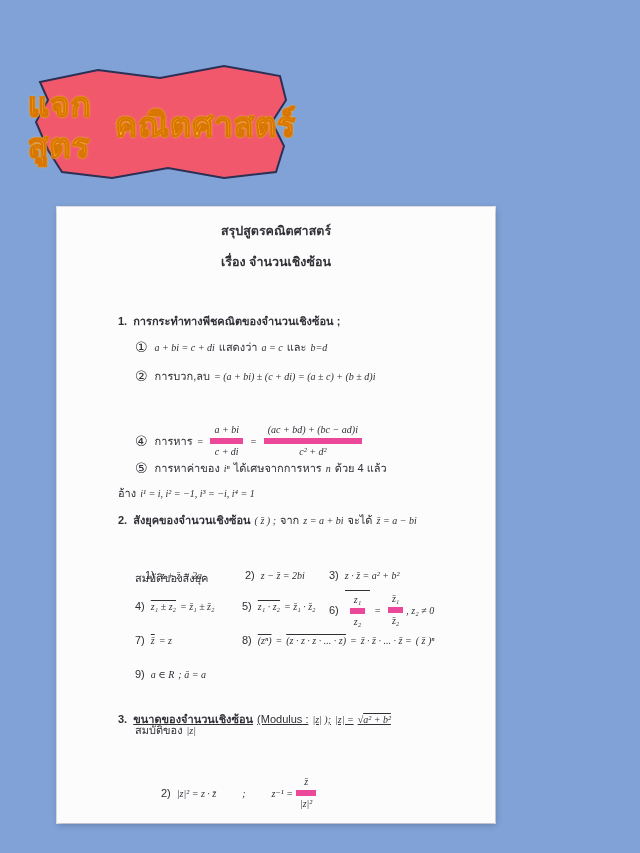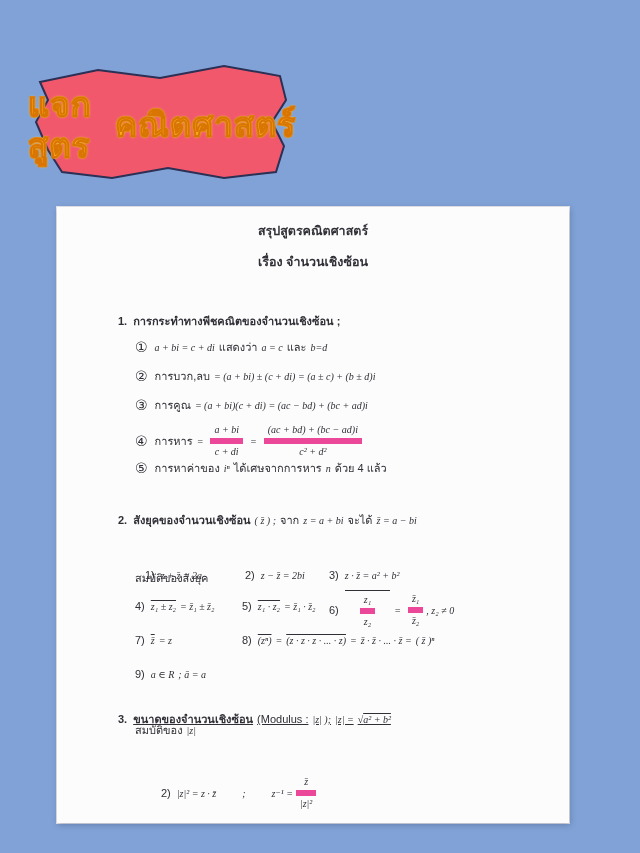--- a/index.html
+++ b/index.html
@@ -21,21 +21,21 @@
     font-weight:bold; font-size:33px; line-height:1.25;
     color:#fbaa1f; letter-spacing:1px;
     -webkit-text-stroke:1px #d97503;
     text-shadow:
       0 0 3px #ffdc73,
       1px 1px 0 #d97503, -1px -1px 0 #d97503,
       1px -1px 0 #d97503, -1px 1px 0 #d97503;
   }
   
   .page {
-    position:absolute; left:57px; top:207px; width:512px; height:616px;
+    position:absolute; left:57px; top:207px; width:438px; height:616px;
     background:#fcfcfd; box-shadow:1px 2px 6px rgba(35,45,80,.30), 0 0 0 1px #e7e8ec;
   }
   .page-line { position:absolute; white-space:nowrap; color:#2f2f35; line-height:16px; }
   .center { width:100%; text-align:center; }
   .t { font-family:"Liberation Sans","DejaVu Sans",sans-serif; font-size:11px; font-style:normal; }
   .m { font-family:"Liberation Serif","DejaVu Serif",serif; font-style:italic; font-size:10px; }
   .b { font-weight:bold; }
   .title { font-size:12.5px; font-weight:bold; }
   .circ {
     font-family:"DejaVu Sans",sans-serif; font-style:normal; font-weight:normal;
@@ -75,32 +75,32 @@
     </div>
 
     <div class="page-line" style="top:131px; left:78px;">
       <span class="circ">①</span><span class="m">a + bi = c + di</span><span class="t gap-s">แสดงว่า</span><span class="m">a = c</span><span class="t gap-s">และ</span><span class="m">b=d</span>
     </div>
 
     <div class="page-line" style="top:160px; left:78px;">
       <span class="circ">②</span><span class="t">การบวก,ลบ</span><span class="m gap-s">= (a + bi) ± (c + di) = (a ± c) + (b ± d)i</span>
     </div>
 
-    <div class="page-line" style="top:189px; left:78px;">
-      <span class="circ">③</span><span class="t">การคูณ</span><span class="m gap-s">= (a + bi)(c + di) = (ac − bd) + (bc + ad)i</span>
-    </div>
 
     <div class="page-line" style="top:216px; left:78px;">
       <span class="circ">④</span><span class="t">การหาร</span><span class="m gap-s">=</span><span class="frac m"><span class="fn">a + bi</span><span class="fd">c + di</span></span><span class="m gap-s">=</span><span class="frac m"><span class="fn">(ac + bd) + (bc − ad)i</span><span class="fd">c² + d²</span></span>
     </div>
 
     <div class="page-line" style="top:252px; left:78px;">
       <span class="circ">⑤</span><span class="t">การหาค่าของ</span><span class="m gap-s">iⁿ</span><span class="t">ได้เศษจากการหาร</span><span class="m gap-s">n</span><span class="t">ด้วย 4 แล้ว</span>
     </div>
 
+    <div class="page-line" style="top:277px; left:61px;">
+      <span class="t">อ้าง</span><span class="m gap-s">i¹ = i, i² = −1, i³ = −i, i⁴ = 1</span>
+    </div>
 
     <div class="page-line" style="top:304px; left:61px;">
       <span class="t b pnum">2.</span><span class="t b">สังยุคของจำนวนเชิงซ้อน</span><span class="m gap-s">( z̄ ) ;</span><span class="t">จาก</span><span class="m gap-s">z = a + bi</span><span class="t">จะได้</span><span class="m gap-s">z̄ = a − bi</span>
     </div>
 
     <div class="page-line" style="top:333px; left:78px;margin-top:29px;">
       <span class="t">สมบัติของสังยุค</span>
     </div>
 
     <div class="page-line" style="top:359px; left:88px;">
@@ -113,21 +113,21 @@
       <span class="t pnum">3)</span><span class="m">z · z̄ = a² + b²</span>
     </div>
 
     <div class="page-line" style="top:390px; left:78px;">
       <span class="t pnum">4)</span><span class="m ol">z₁ ± z₂</span><span class="m gap-s">= z̄₁ ± z̄₂</span>
     </div>
     <div class="page-line" style="top:390px; left:185px;">
       <span class="t pnum">5)</span><span class="m ol">z₁ · z₂</span><span class="m gap-s">= z̄₁ · z̄₂</span>
     </div>
     <div class="page-line" style="top:383px; left:272px;">
-      <span class="t pnum">6)</span><span class="topbar"><span class="frac m" style="margin:0 15px;"><span class="fn">z₁</span><span class="fd">z₂</span></span></span><span class="m gap-s">=</span><span class="frac m"><span class="fn">z̄₁</span><span class="fd">z̄₂</span></span><span class="m">, z₂ ≠ 0</span>
+      <span class="t pnum">6)</span><span class="topbar"><span class="frac m" style="margin:0 5px;"><span class="fn">z₁</span><span class="fd">z₂</span></span></span><span class="m gap-s">=</span><span class="frac m"><span class="fn">z̄₁</span><span class="fd">z̄₂</span></span><span class="m">, z₂ ≠ 0</span>
     </div>
 
     <div class="page-line" style="top:424px; left:78px;">
       <span class="t pnum">7)</span><span class="m ol">z̄</span><span class="m gap-s">= z</span>
     </div>
     <div class="page-line" style="top:424px; left:185px;">
       <span class="t pnum">8)</span><span class="m ol">(zⁿ)</span><span class="m gap-s">=</span><span class="m ol">(z · z · z · ... · z)</span><span class="m gap-s">=</span><span class="m">z̄ · z̄ · ... · z̄ =</span><span class="m gap-s">( z̄ )ⁿ</span>
     </div>
 
     <div class="page-line" style="top:458px; left:78px;">

